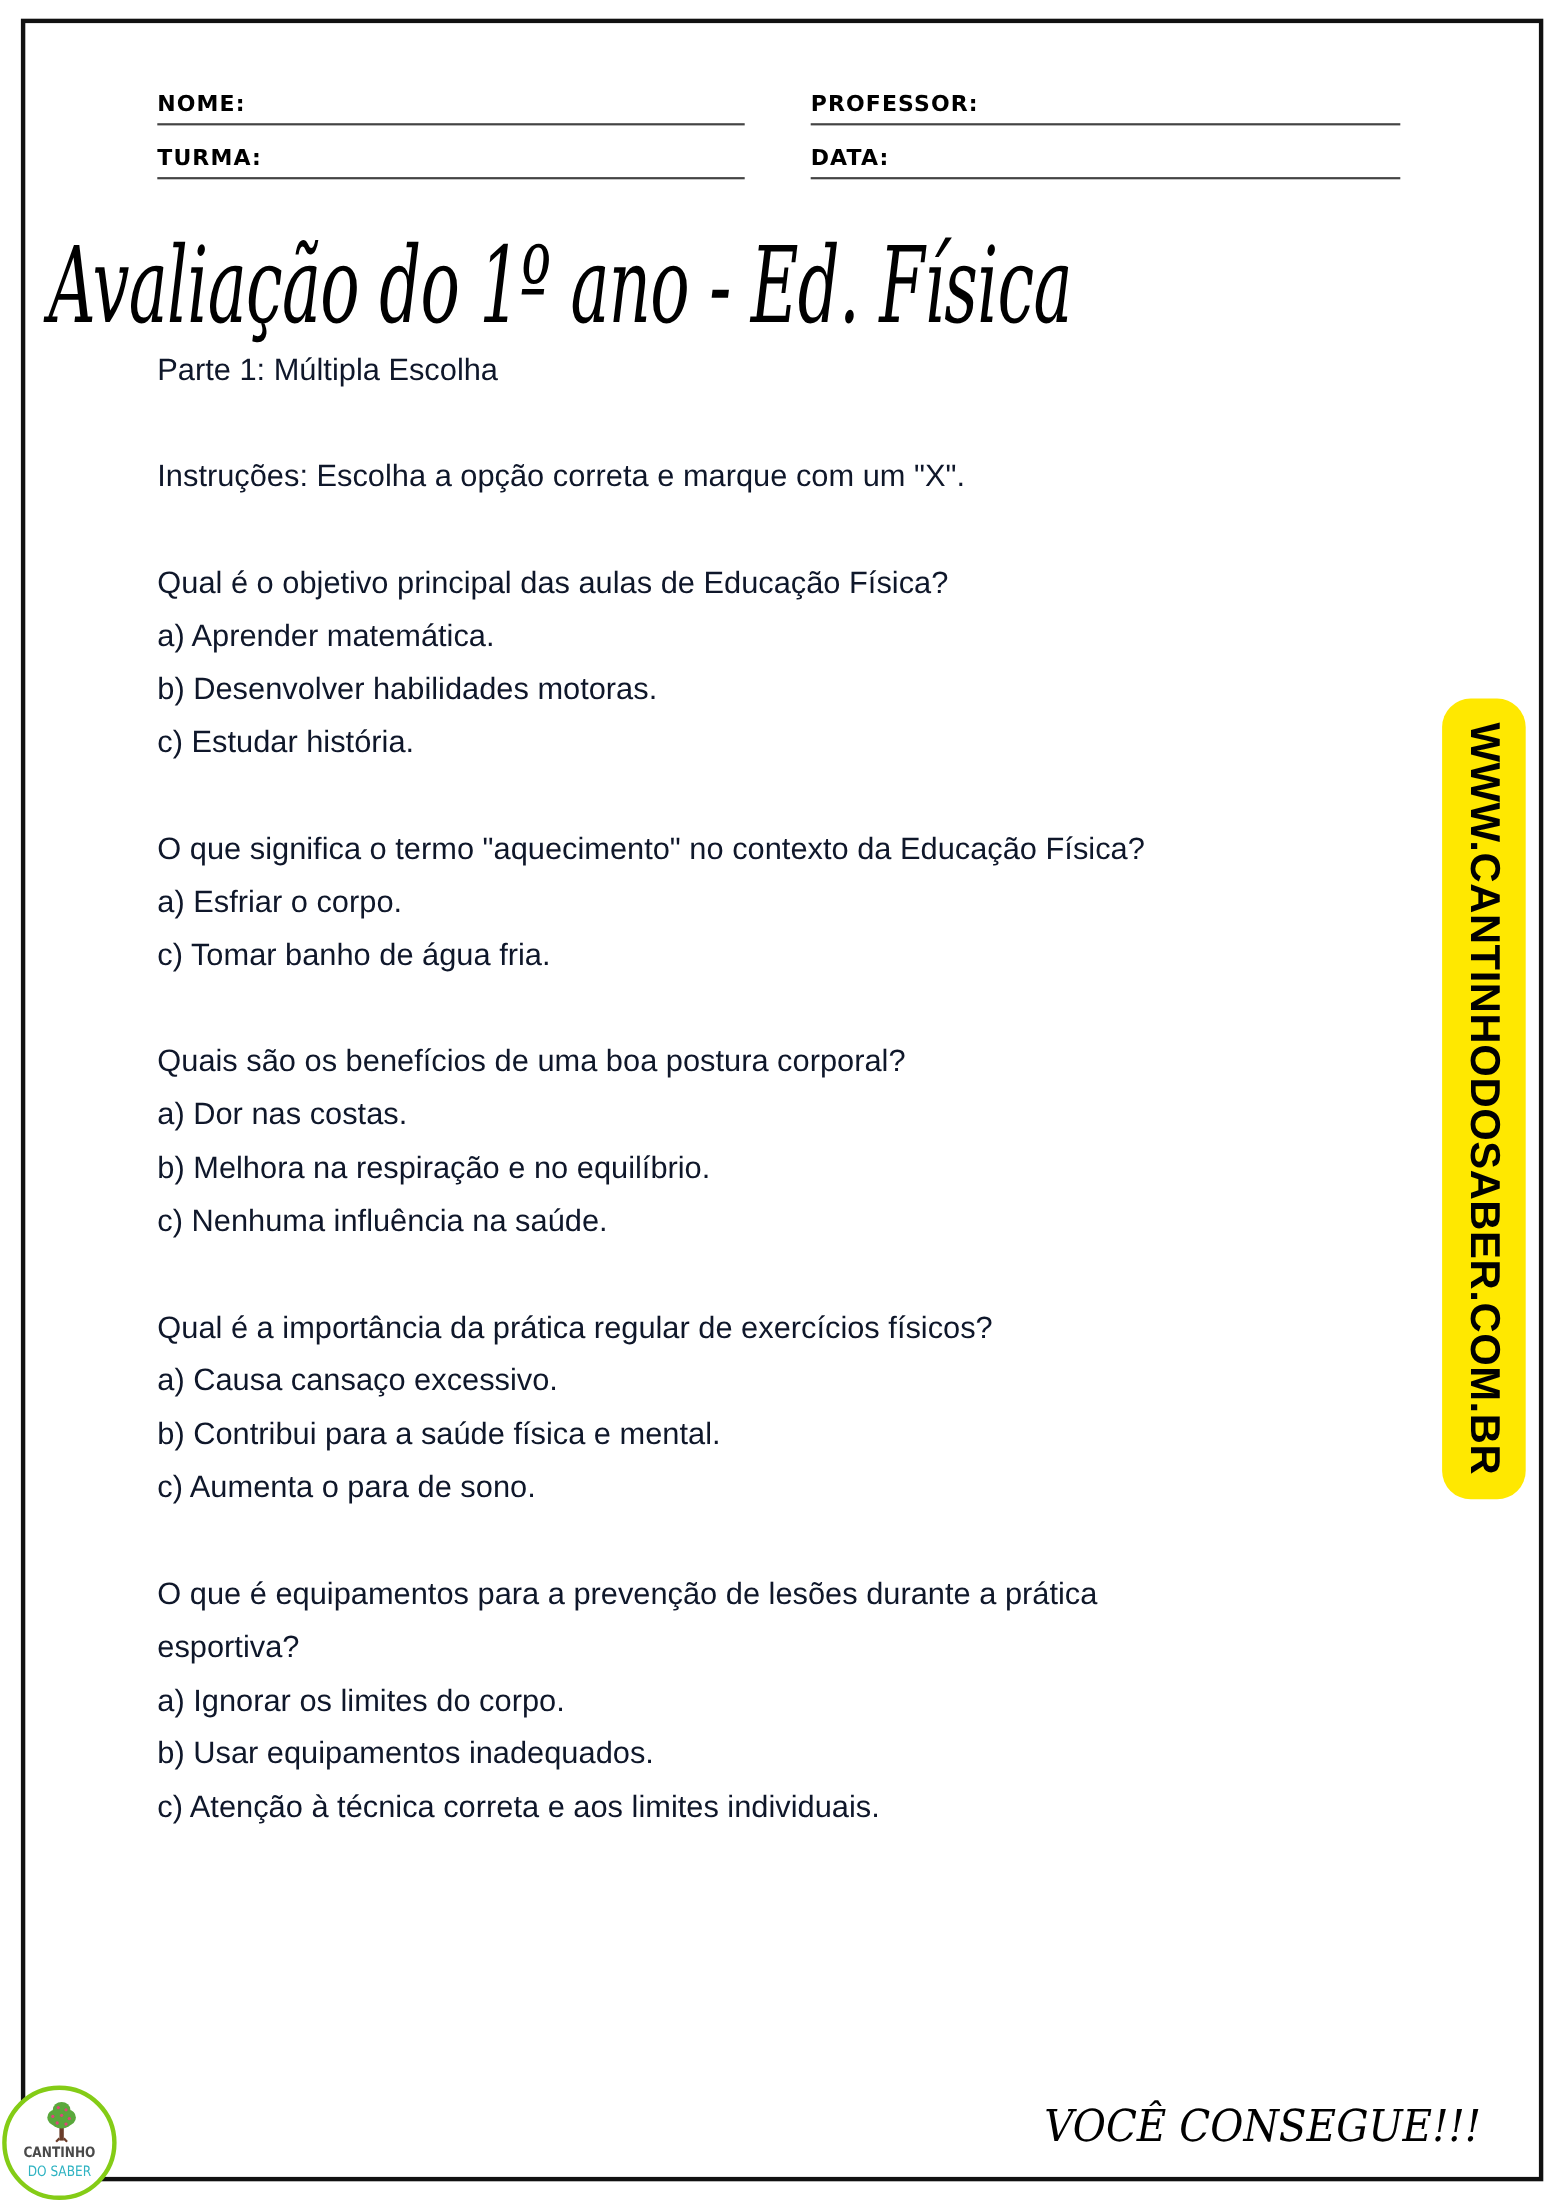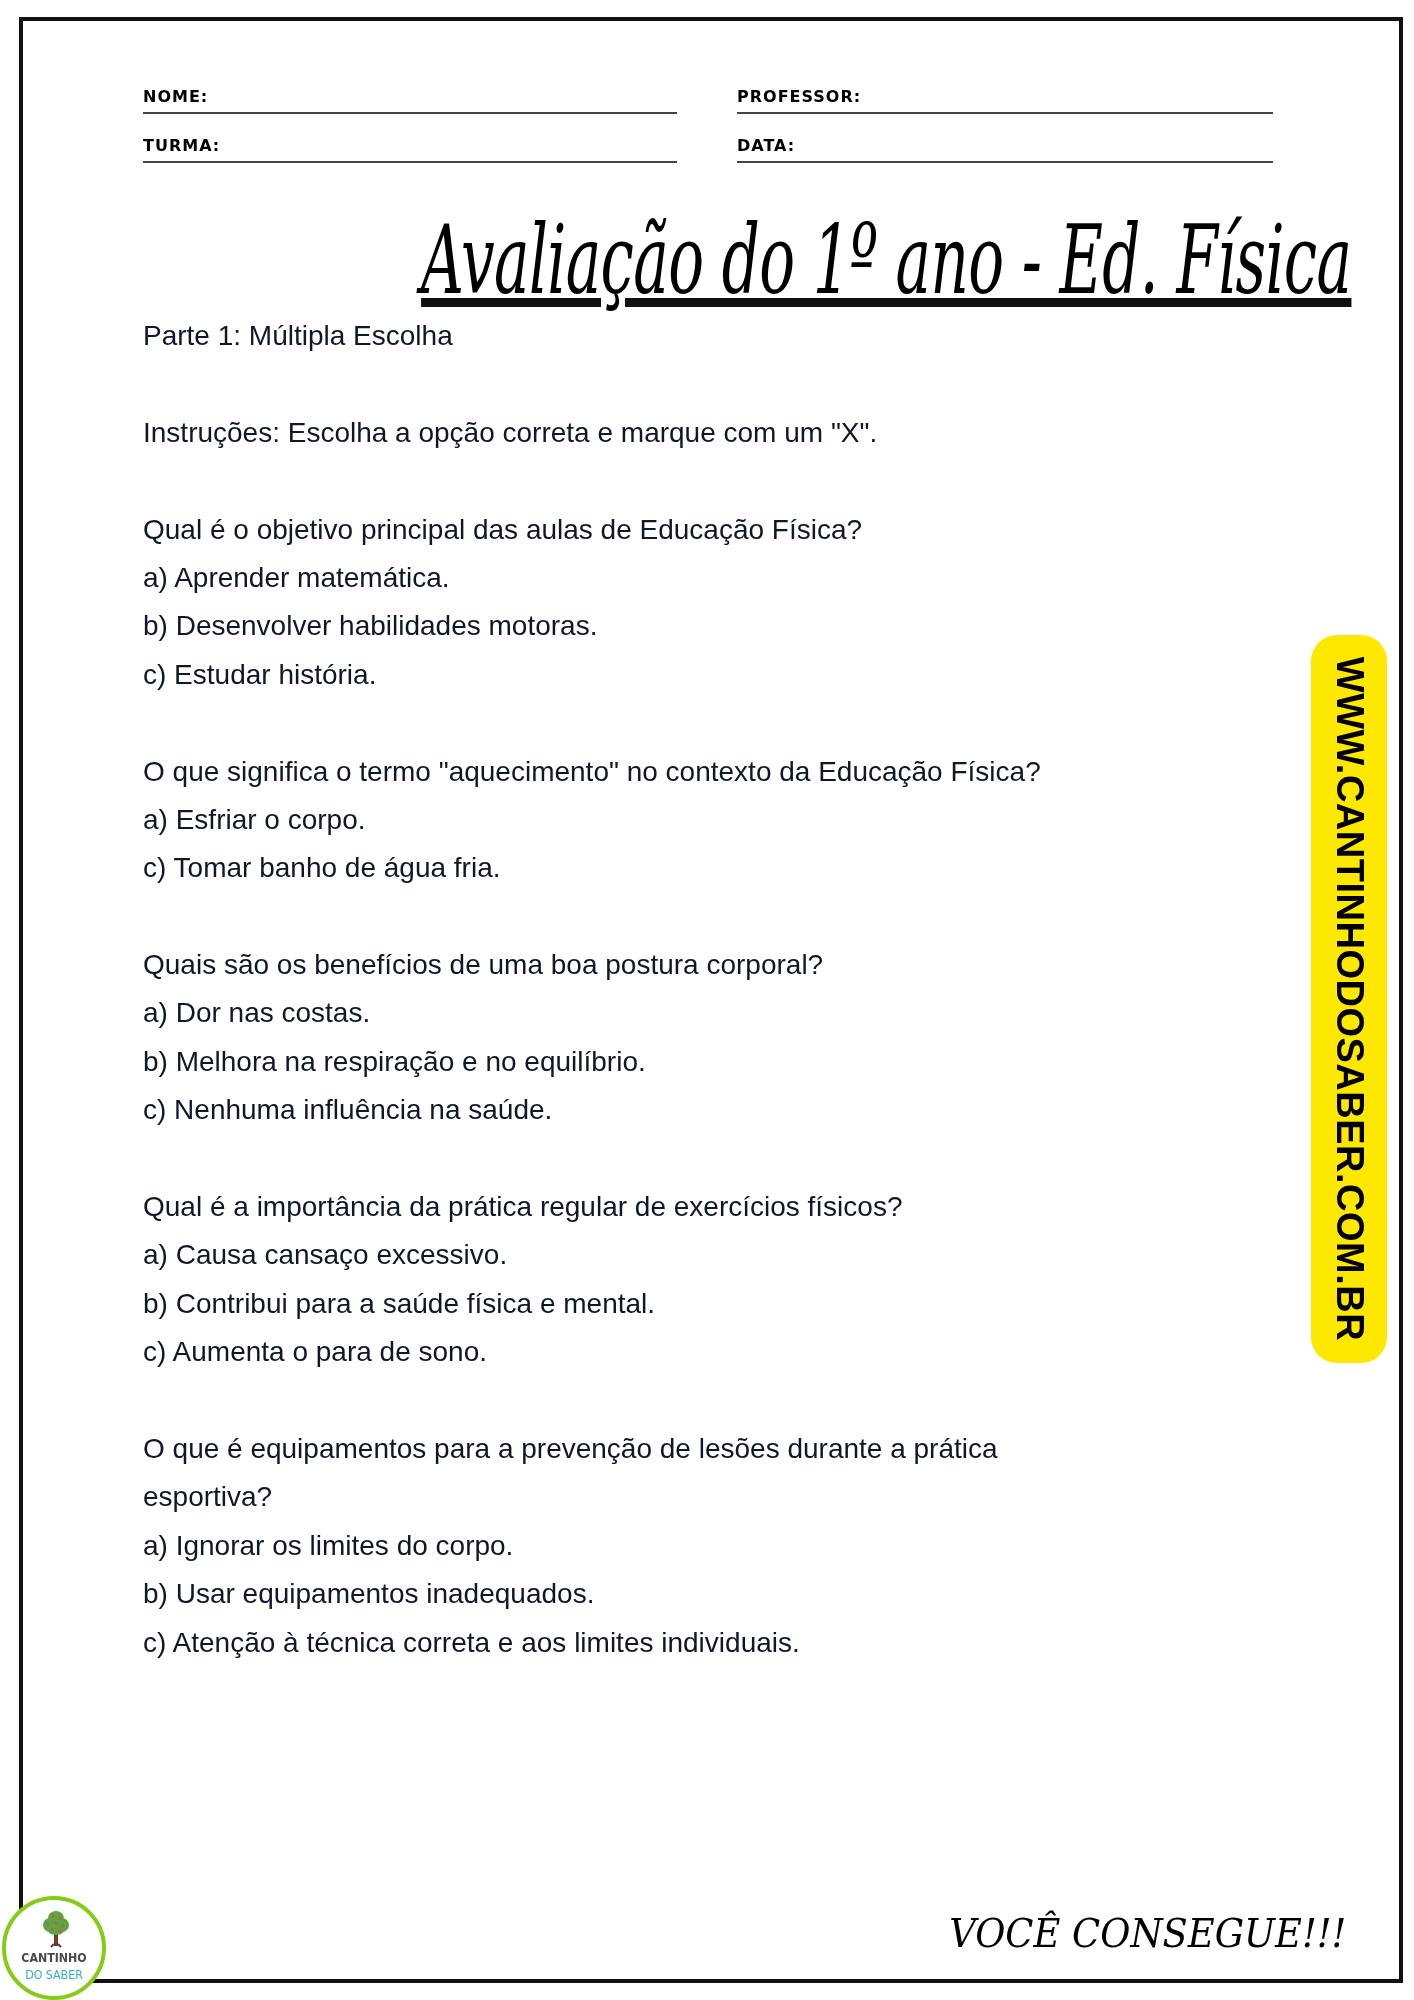--- a/index.html
+++ b/index.html
@@ -1,20 +1,20 @@
 <!DOCTYPE html>
 <html><head>
   <meta charset="utf-8">
   <style>
     html, body { margin:0; padding:0; background:#ffffff; }
     body { width:1414px; height:2000px; position:relative; overflow:hidden; font-family:"Liberation Sans", sans-serif; color:#111; }
     .frame { position:absolute; left:19px; top:17px; width:1376px; height:1958px; border:4px solid #111; box-sizing:content-box; }
     .field { position:absolute; height:40px; border-bottom:2px solid #444; }
-    .field-label { position:absolute; left:0; bottom:6px; font-family:"DejaVu Sans", sans-serif; font-weight:bold; font-size:16px; letter-spacing:1px; color:#000; }
-    .title-wrap { position:absolute; left:136px; top:205px; width:1110px; height:110px; display:flex; justify-content:flex-start; align-items:flex-end;text-decoration:underline; }
+    .field-label { position:absolute; left:0; bottom:6px; font-family:"DejaVu Sans", sans-serif; font-weight:bold; font-size:20px; letter-spacing:1px; color:#000; }
+    .title-wrap { position:absolute; left:150px; top:205px; width:1110px; height:110px; display:flex; justify-content:flex-end; align-items:flex-end; }
     .title { font-family:"DejaVu Serif", serif; font-style:italic; font-size:96px; line-height:110px; white-space:nowrap; color:#000; transform:scaleX(0.62); transform-origin:center bottom; letter-spacing:-1px; }
     .content { position:absolute; left:143px; top:312px; width:1150px; font-family:"Liberation Sans", sans-serif; font-size:28px; line-height:48.4px; color:#0f172a; }
     .line { white-space:nowrap; height:48.4px; }
     .blank { height:48.4px; }
     .pill { position:absolute; left:1311px; top:635px; width:76px; height:728px; background:#FFE800; border-radius:26px; }
     .pill-text { position:absolute; left:50%; top:50%; transform:translate(-50%,-50%) rotate(90deg); white-space:nowrap; font-family:"Liberation Sans", sans-serif; font-weight:bold; font-size:38px; color:#000; letter-spacing:0.5px; }
     .footer-motto { position:absolute; left:945px; top:1905px; width:405px; height:56px; display:flex; align-items:center; justify-content:center; }
     .motto-text { font-family:"DejaVu Serif", serif; font-style:italic; font-size:40px; white-space:nowrap; color:#000; transform:scaleX(0.92); }
     .logo { position:absolute; left:2px; top:1896px; width:104px; height:104px; border-radius:50%; border:4px solid #84cc16; background:#fff; box-sizing:border-box; overflow:hidden; }
     .logo svg { position:absolute; left:36px; top:10px; }

